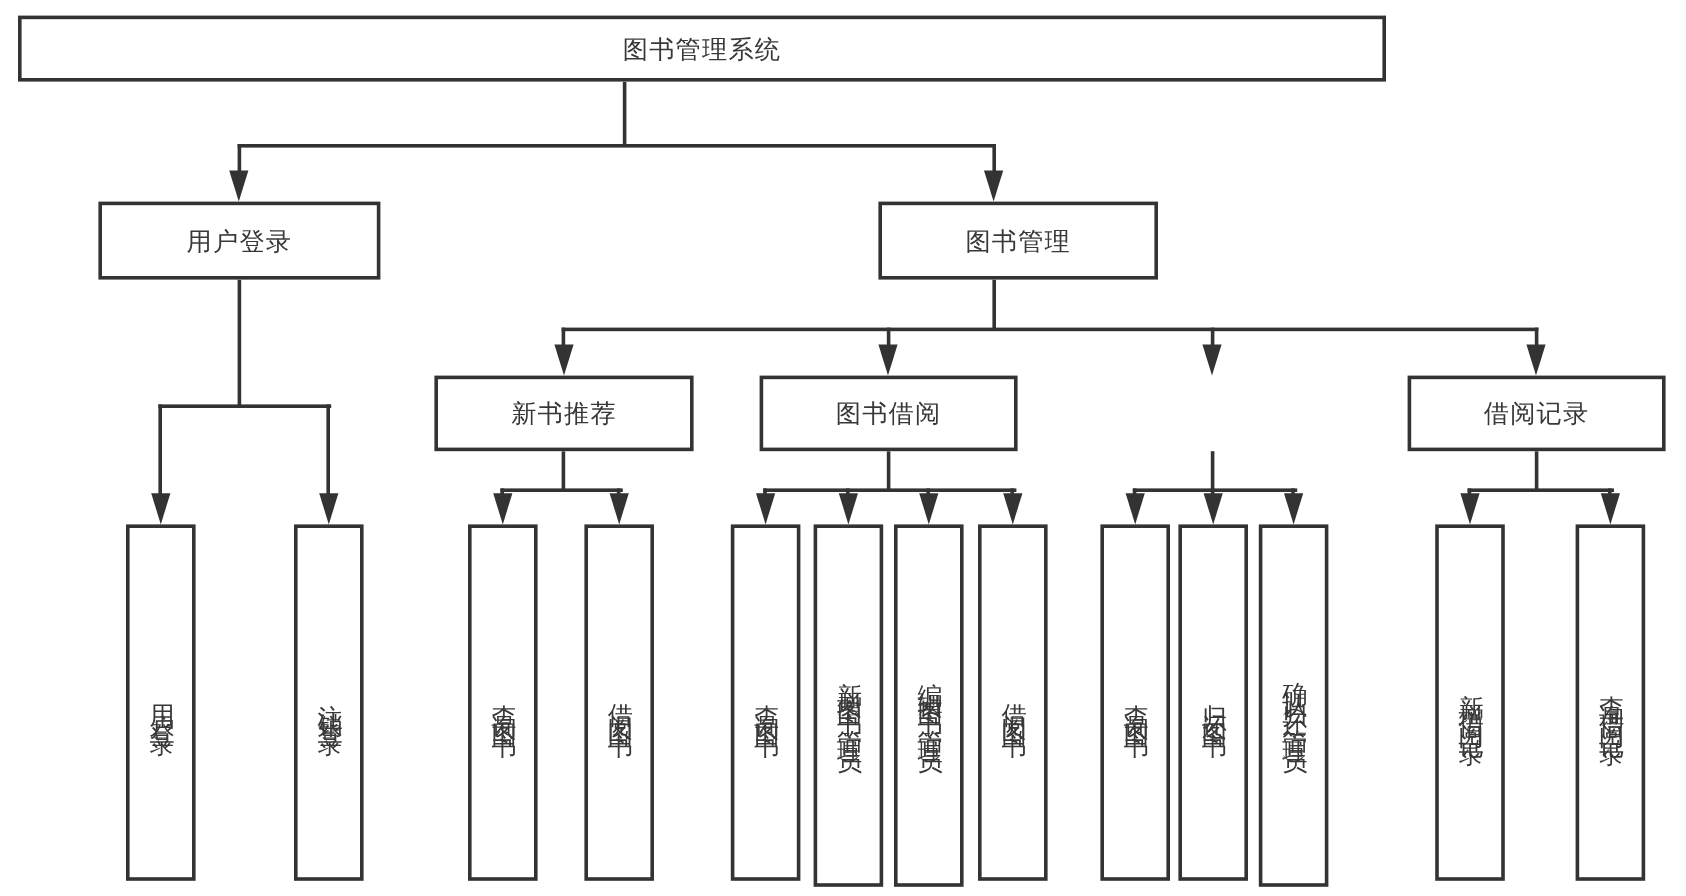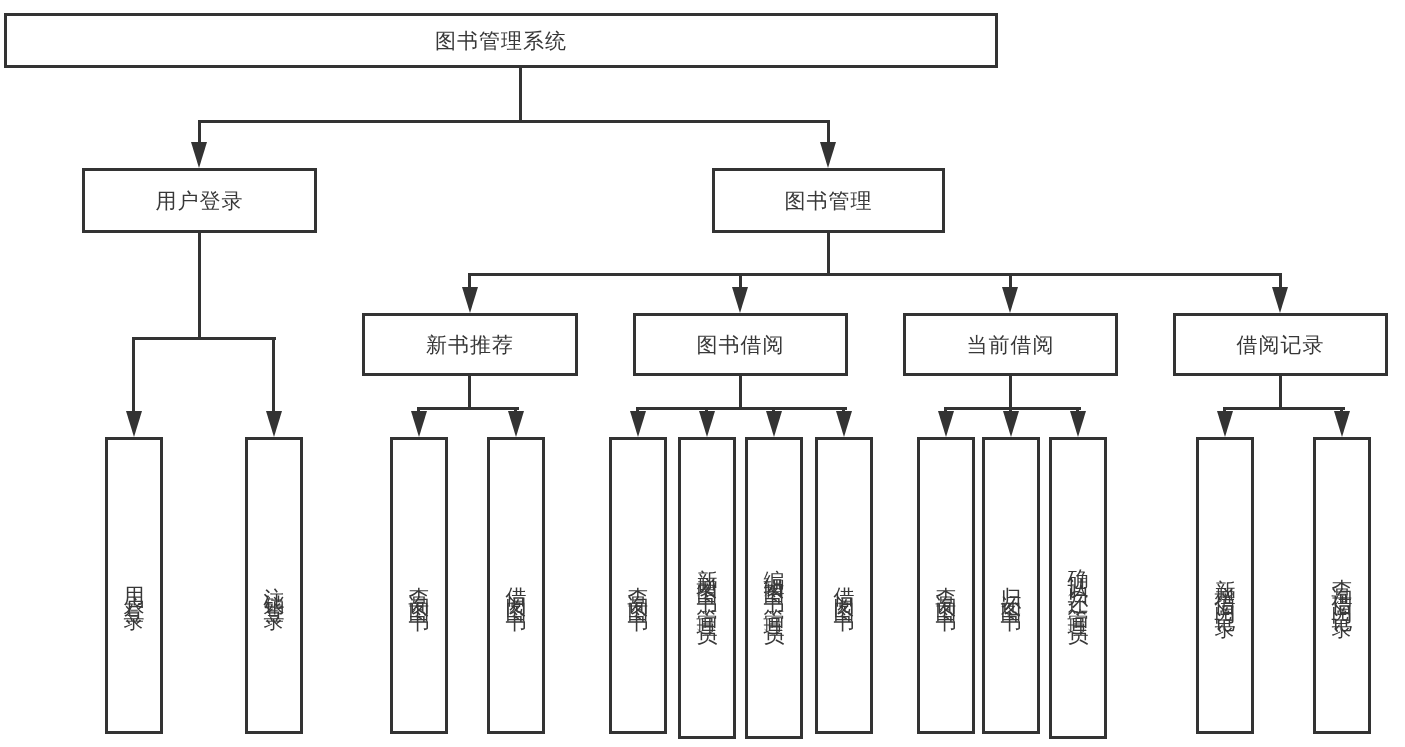--- a/index.html
+++ b/index.html
@@ -78,35 +78,35 @@
     color: var(--watermark);
     letter-spacing: 1px;
     z-index: 3;
   }
 </style>
 </head>
 <body>
 
 <div class="canvas">
 
-  <div class="hbox" style="left:4px;top:13px;width:994px;height:55px">
+  <div class="hbox" style="left:15px;top:13px;width:1140px;height:55px">
     <span>图书管理系统</span>
   </div>
 
   <div class="v-line" style="left:519px;top:68px;height:54px"></div>
   <div class="h-line" style="left:198px;top:120px;width:632px"></div>
   <div class="v-line" style="left:198px;top:120px;height:26px"></div>
   <div class="arrow-head" style="left:191px;top:142px"></div>
   <div class="v-line" style="left:827px;top:120px;height:26px"></div>
   <div class="arrow-head" style="left:820px;top:142px"></div>
 
   <div class="hbox" style="left:82px;top:168px;width:235px;height:65px">
     <span>用户登录</span>
   </div>
-  <div class="hbox" style="left:712px;top:168px;width:233px;height:65px">
+  <div class="hbox" style="left:732px;top:168px;width:233px;height:65px">
     <span>图书管理</span>
   </div>
 
   <div class="v-line" style="left:198px;top:233px;height:106px"></div>
   <div class="h-line" style="left:132px;top:337px;width:144px"></div>
   <div class="v-line" style="left:132px;top:337px;height:80px"></div>
   <div class="arrow-head" style="left:126px;top:411px"></div>
   <div class="v-line" style="left:272px;top:337px;height:80px"></div>
   <div class="arrow-head" style="left:266px;top:411px"></div>
 
@@ -120,23 +120,20 @@
   <div class="arrow-head" style="left:1002px;top:287px"></div>
   <div class="v-line" style="left:1279px;top:273px;height:18px"></div>
   <div class="arrow-head" style="left:1272px;top:287px"></div>
 
   <div class="hbox" style="left:633px;top:313px;width:215px;height:63px">
     <span>图书借阅</span>
   </div>
   <div class="hbox" style="left:362px;top:313px;width:216px;height:63px">
     <span>新书推荐</span>
   </div>
-  <div class="hbox" style="left:903px;top:313px;width:215px;height:63px">
-    <span>当前借阅</span>
-  </div>
   <div class="hbox" style="left:1173px;top:313px;width:215px;height:63px">
     <span>借阅记录</span>
   </div>
 
   <div class="v-line" style="left:468px;top:376px;height:33px"></div>
   <div class="h-line" style="left:417px;top:407px;width:102px"></div>
   <div class="v-line" style="left:417px;top:407px;height:10px"></div>
   <div class="arrow-head" style="left:411px;top:411px"></div>
   <div class="v-line" style="left:514px;top:407px;height:10px"></div>
   <div class="arrow-head" style="left:508px;top:411px"></div>

